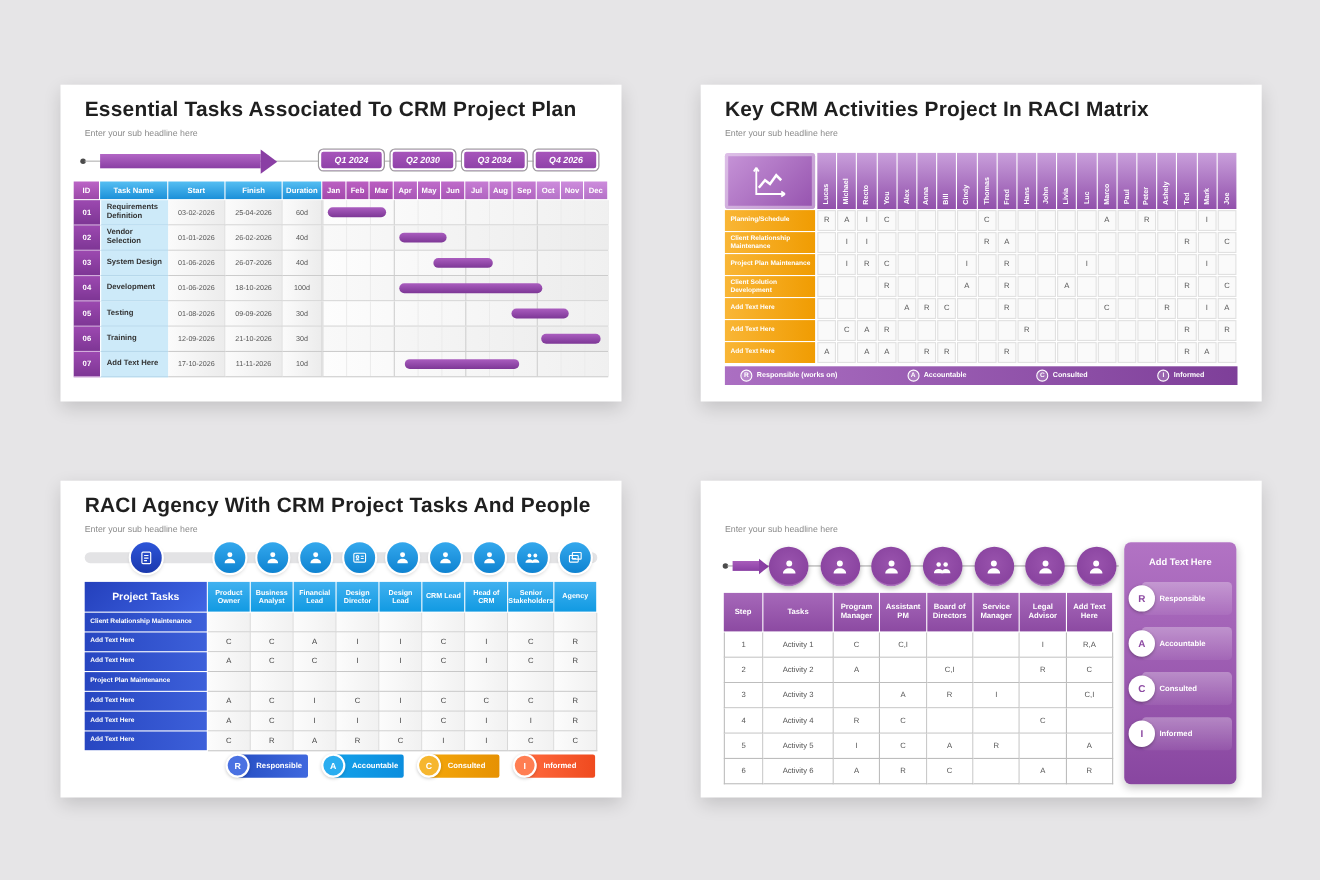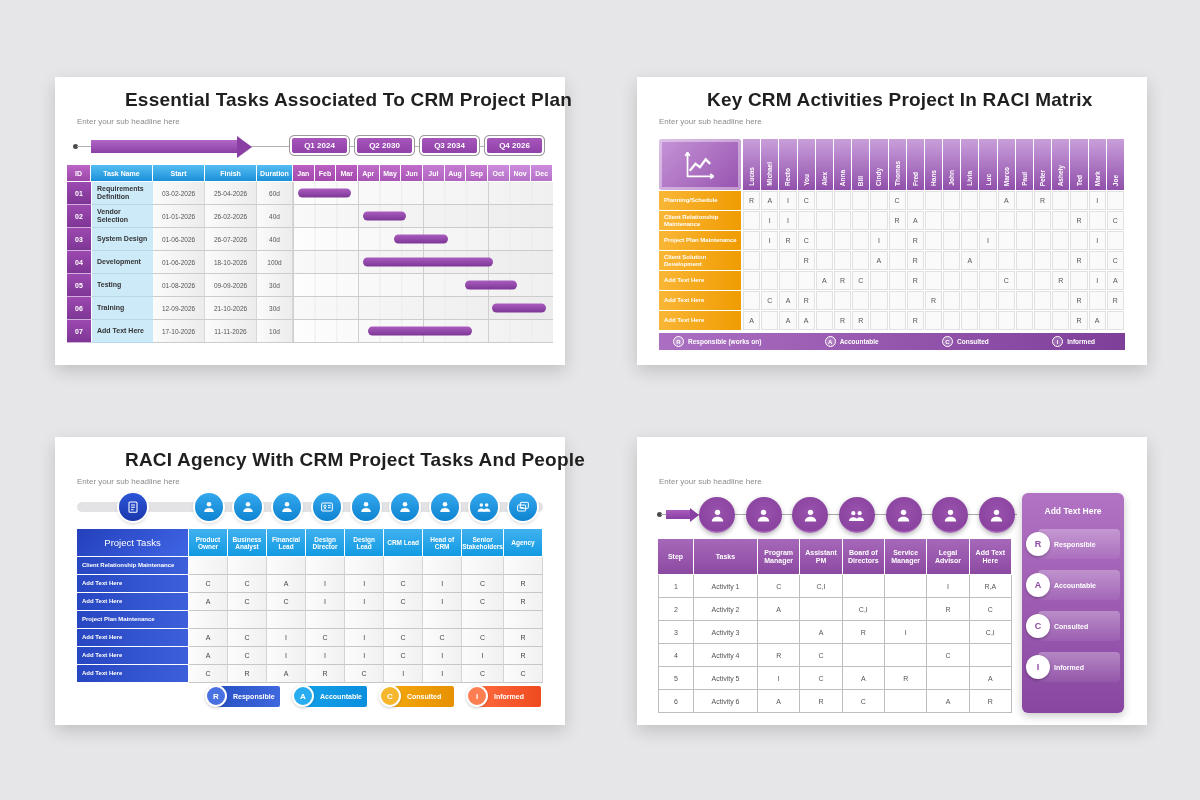--- a/index.html
+++ b/index.html
@@ -1,33 +1,33 @@
 <!DOCTYPE html>
 <html><head>
 <meta charset="utf-8">
 <style>
   * { margin:0; padding:0; box-sizing:border-box; }
   html,body { width:1200px; height:800px; overflow:hidden; }
   body { background:#e6e5e7; font-family:"Liberation Sans", sans-serif; position:relative; }
 
   .slide { position:absolute; width:510px; height:288px; background:#fff;
            box-shadow:0 6px 16px rgba(0,0,0,.16); }
-  .s-title { position:absolute; left:22px; top:12px; font-size:19px; color:#1f1f1f; letter-spacing:.2px; white-space:nowrap;margin-left:48px; }
+  .s-title { position:absolute; left:22px; top:12px; font-size:19px; color:#1f1f1f; letter-spacing:.2px; white-space:nowrap; }
   .s-sub   { position:absolute; left:22px; top:40px; font-size:8px; color:#8b8b8b; }
 
   
   .timeline { position:absolute; left:18px; right:20px; top:56px; height:26px; }
   .tl-dot { position:absolute; left:0; top:11px; width:5px; height:5px; border-radius:50%; background:#4b4b4b; }
   .tl-line { position:absolute; left:4px; right:2px; top:13px; height:1px; background:#b1b1b1; }
   .tl-arrow { position:absolute; left:18px; top:7px; width:146px; height:13px;
               background:linear-gradient(180deg,#b266c5,#8a3fa4); }
   .tl-arrow:after { content:''; position:absolute; right:-15px; top:-4.5px;
               border-top:11px solid transparent; border-bottom:11px solid transparent;
               border-left:15px solid #8a3fa4; }
-  .badges { position:absolute; left:216px; right:0; top:2px; display:flex; gap:4px; }
+  .badges { position:absolute; left:216px; right:0; top:2px; display:flex; gap:4px;font-style:italic; }
   .badge { flex:1; height:21px; background:linear-gradient(180deg,#aa58bd,#8c3fa6);
            border:1px solid #9a9a9a; box-shadow:inset 0 0 0 2px #fff; border-radius:5px;
            color:#fff; font-size:8px; font-weight:700; display:flex; align-items:center; justify-content:center; }
   .gantt { position:absolute; left:12px; top:88px; width:486px; display:grid;
            grid-template-columns:24px 62px 52px 52px 36px repeat(12,1fr);
            grid-template-rows:17px repeat(7,23px); }
   .gh { display:flex; align-items:center; justify-content:center; color:#fff; font-weight:700;
         font-size:7px; margin:0 1px 1px 0; }
   .gh-id   { background:linear-gradient(180deg,#bb64c6,#9c48a9); }
   .gh-blue { background:linear-gradient(180deg,#55bef2,#1b90d9); }
@@ -84,21 +84,21 @@
   .iw2 { flex:1; position:relative; z-index:1; }
   .c3 { width:28px; height:28px; border-radius:50%; margin:0 auto;
         background:linear-gradient(180deg,#34a8ed,#0e83d1);
         box-shadow:0 0 0 2px #fff,0 2px 4px rgba(0,0,0,.25);
         display:flex; align-items:center; justify-content:center; }
   .c3.dark { background:linear-gradient(180deg,#2d55d8,#1a38ad); }
   .c3 svg { width:16px; height:16px; }
   .t3 { position:absolute; left:22px; top:92px; width:466px; display:grid;
         grid-template-columns:112px repeat(9,1fr);
         grid-template-rows:28px repeat(7,18px); }
-  .t3-pt { background:linear-gradient(135deg,#2440bc,#3f65e4); color:#fff; font-weight:400; font-size:9.5px;
+  .t3-pt { background:linear-gradient(135deg,#2440bc,#3f65e4); color:#fff; font-weight:700; font-size:9.5px;
            display:flex; align-items:center; justify-content:center; margin:0 1px 1px 0; }
   .t3h { background:linear-gradient(180deg,#41b1f0,#119ae2); color:#fff; font-weight:700; font-size:6.5px;
          line-height:7px; text-align:center; display:flex; align-items:center; justify-content:center; margin:0 1px 1px 0; }
   .t3label { background:linear-gradient(90deg,#2746c1,#3d60da); color:#fff; font-size:6px; font-weight:700;
              line-height:7px; display:flex; align-items:center; padding-left:5px; margin:0 1px 1px 0; }
   .t3cell { background:linear-gradient(90deg,#fcfcfc,#f1f1f1); border-right:1px solid #d4d4d4;
             border-bottom:1px solid #c7c7c7; display:flex; align-items:center; justify-content:center;
             font-size:7px; color:#444; }
   .legend3 { position:absolute; left:150px; right:24px; top:248px; height:22px; display:flex; gap:12px; }
   .l3item { flex:1; display:flex; align-items:center; }

